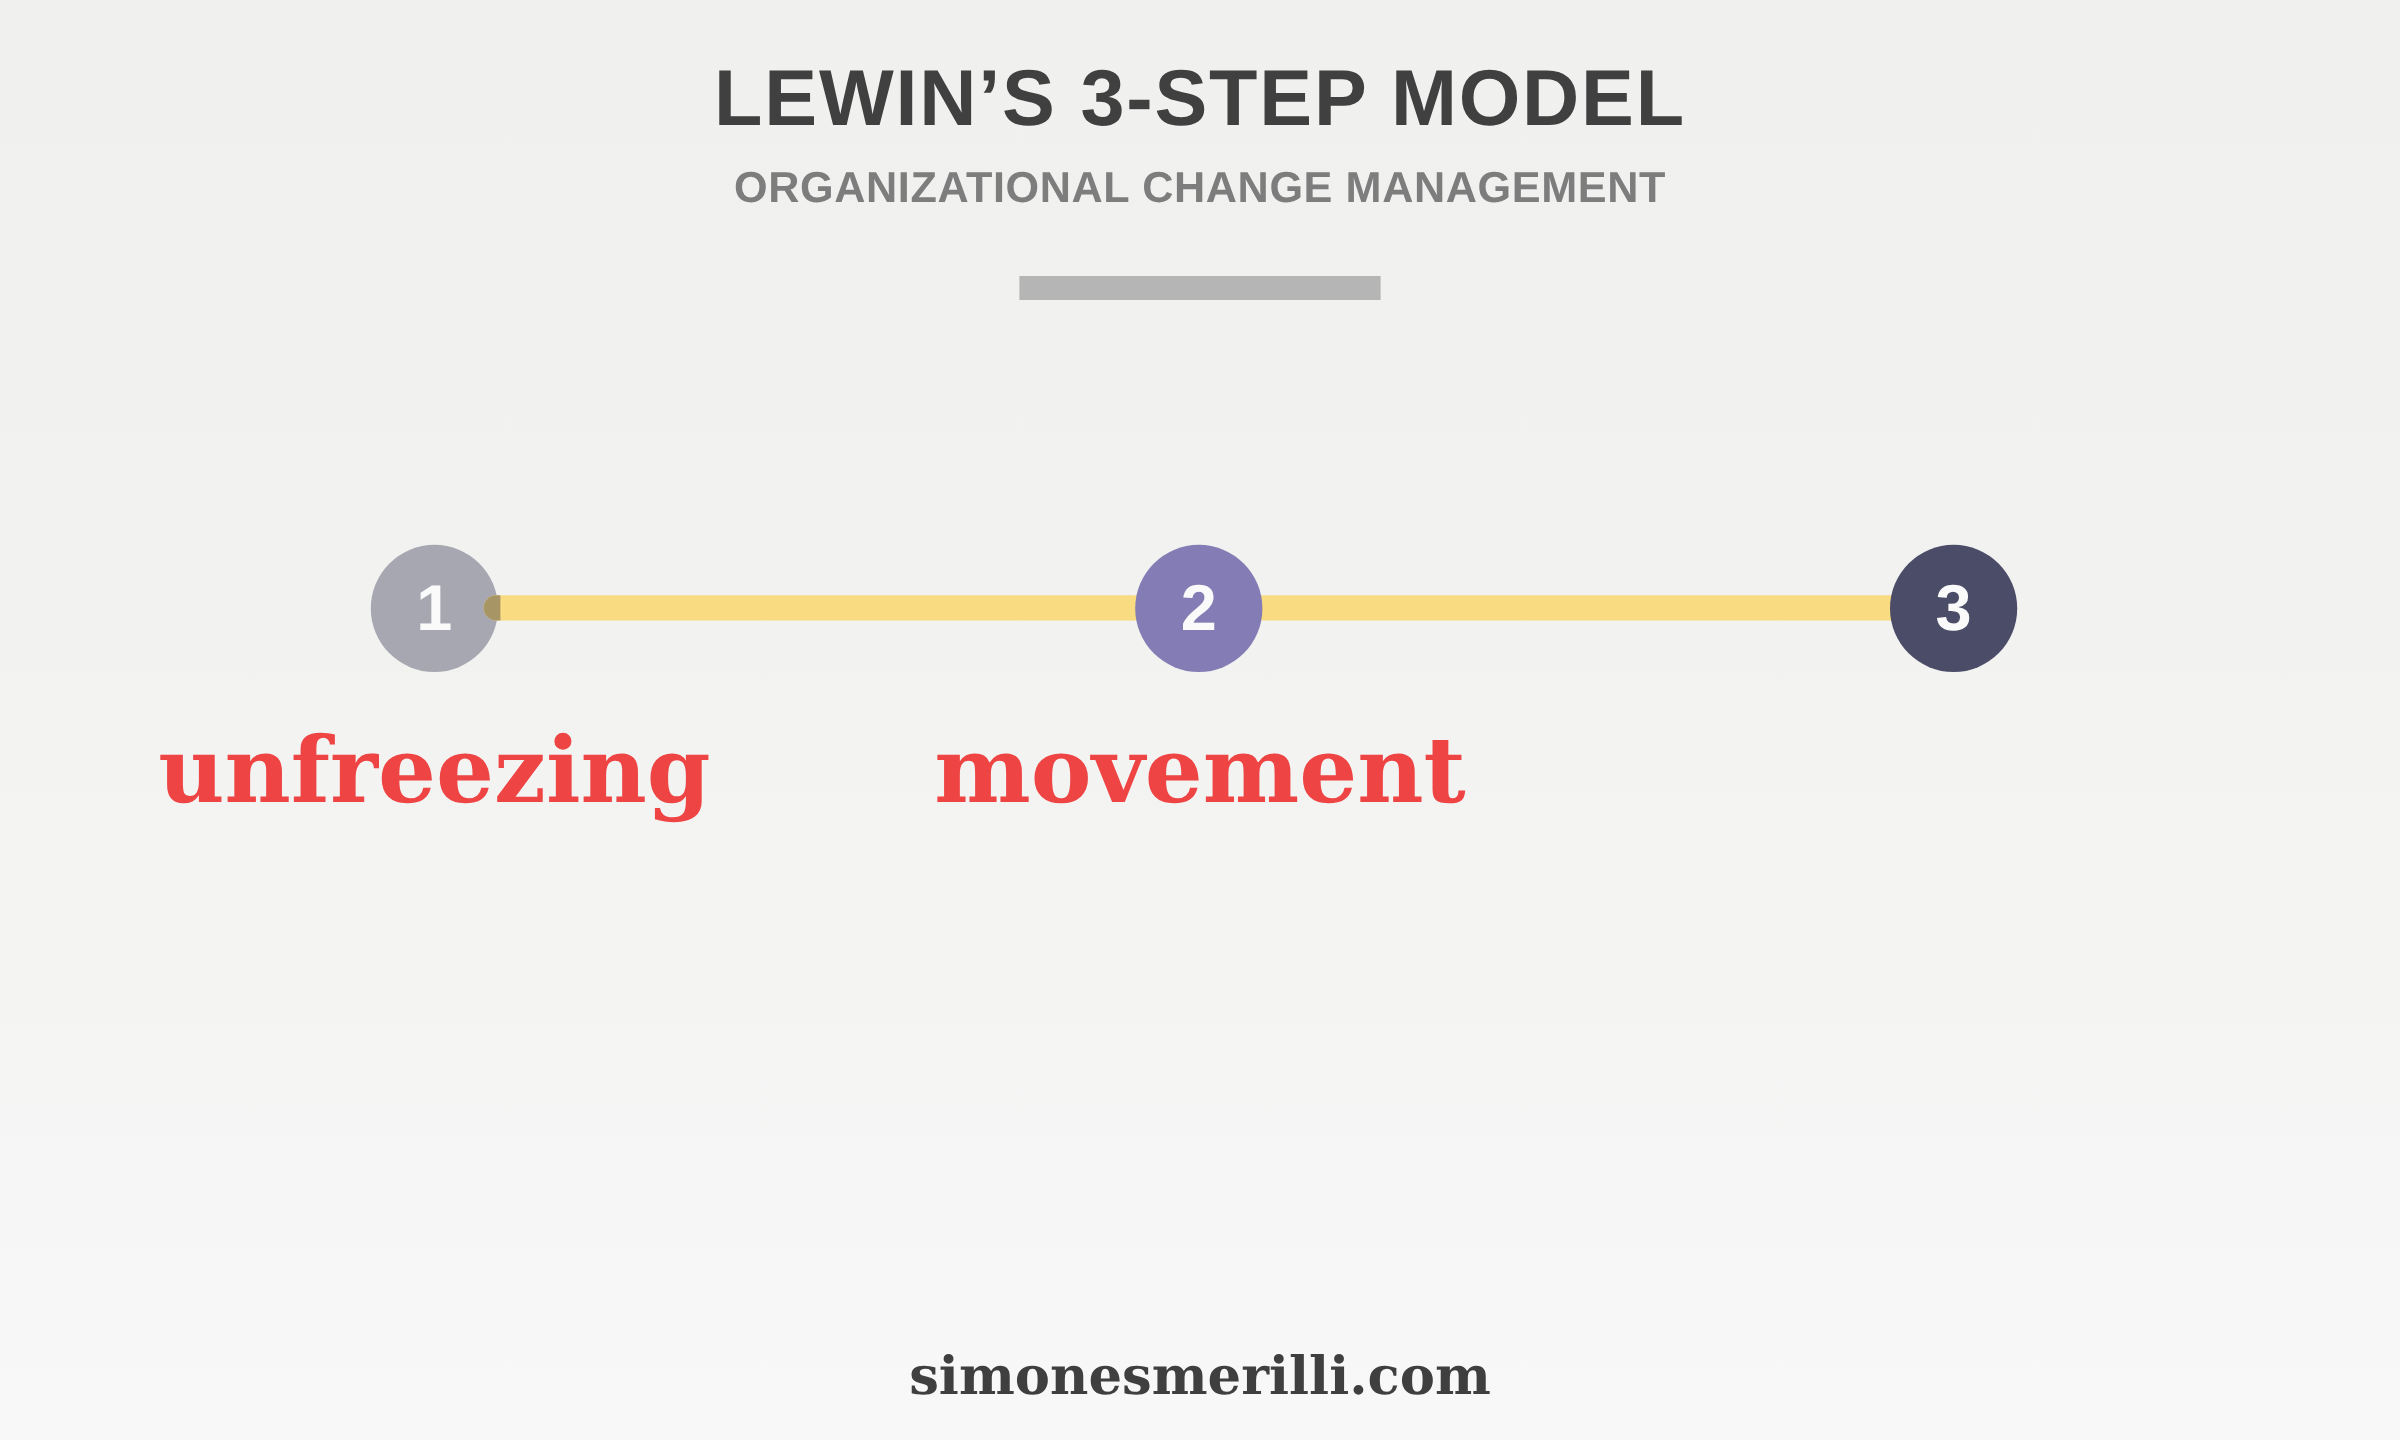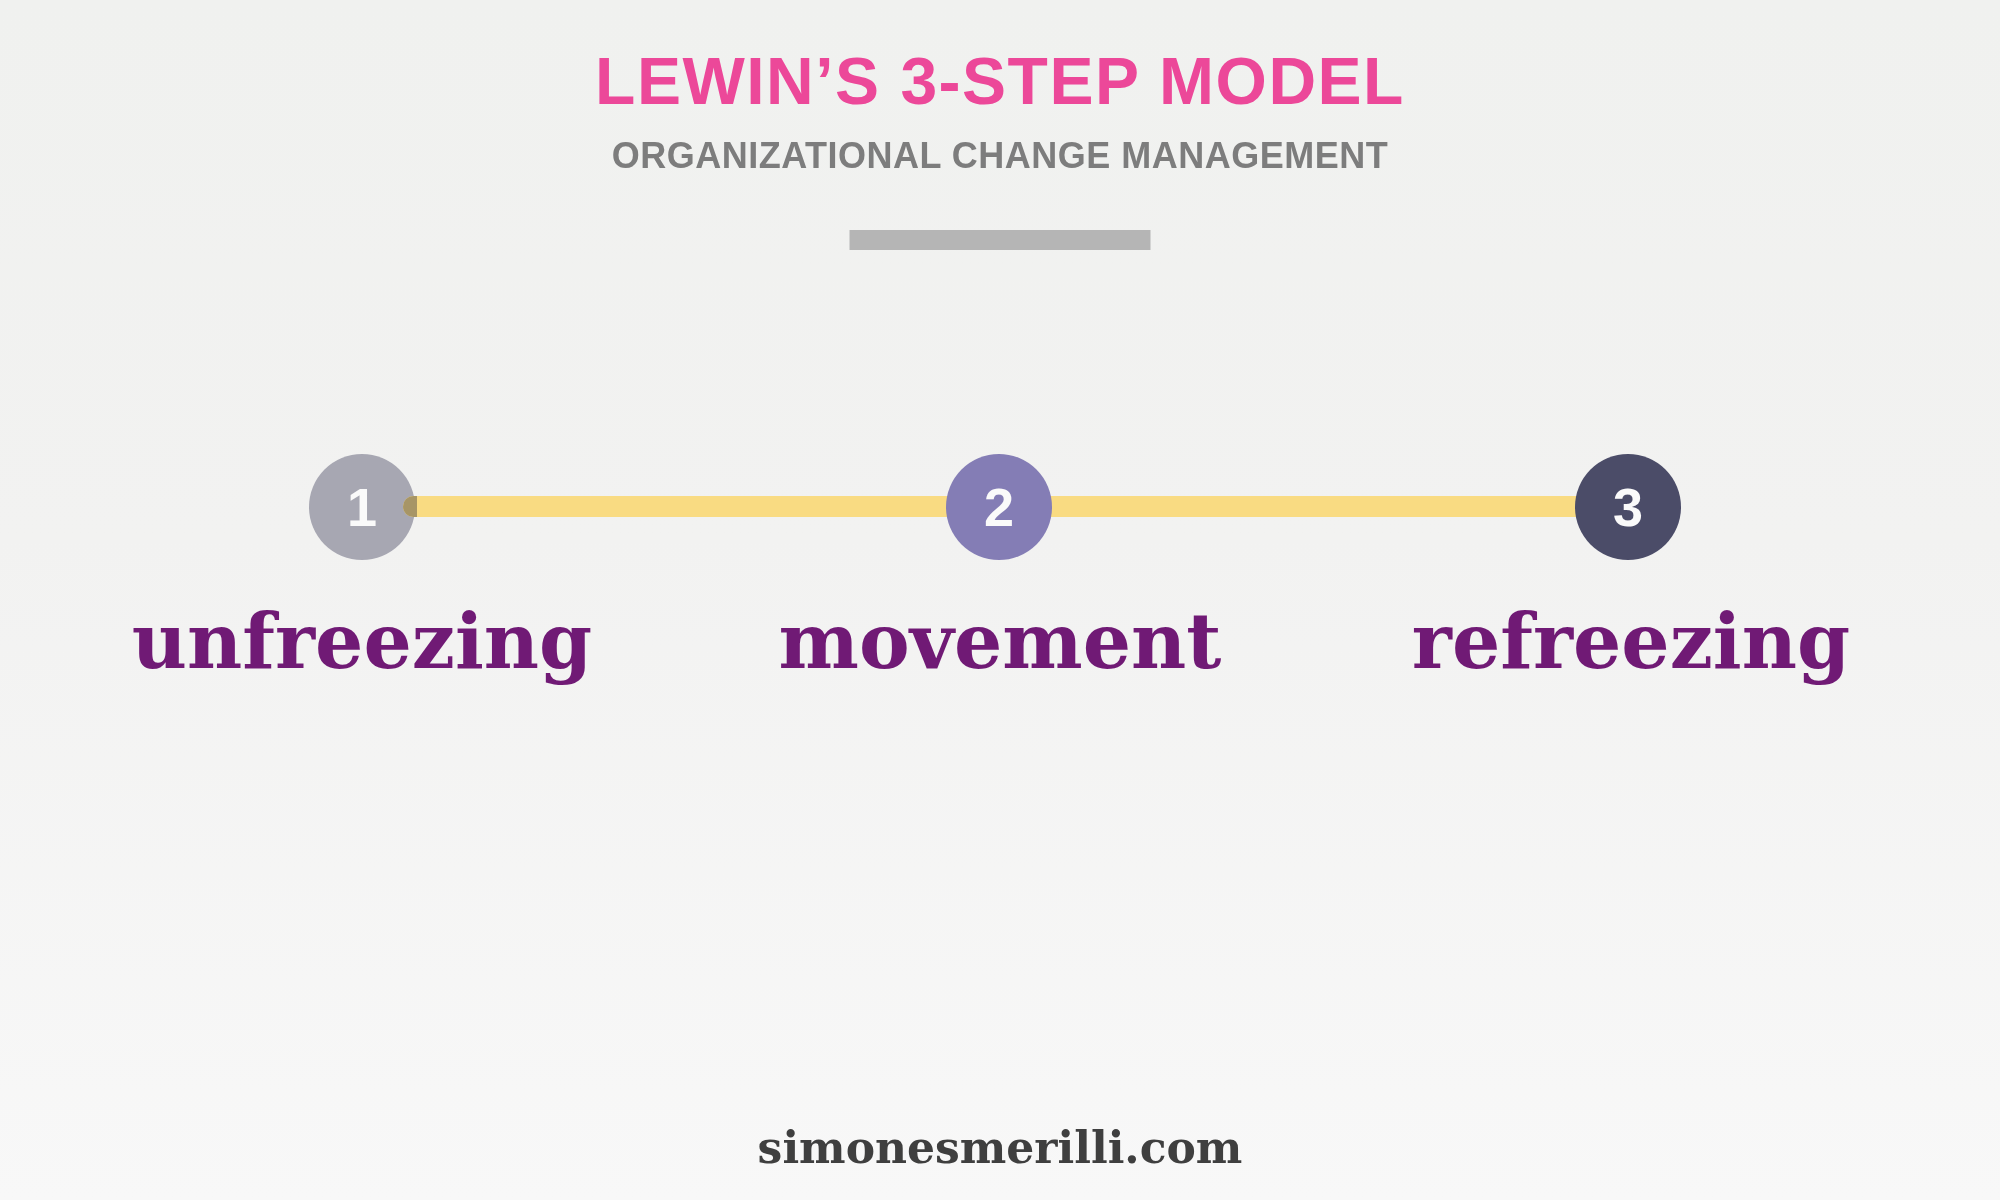--- a/index.html
+++ b/index.html
@@ -25,21 +25,21 @@
   .title {
     position: absolute;
     top: 48px;
     left: 0;
     width: 100%;
     margin: 0;
     font-size: 66px;
     line-height: 1;
     font-weight: bold;
     letter-spacing: 1.5px;
-    color: #ec4899;
+    color: #404040;
     font-family: "Liberation Sans", sans-serif;
   }
   .subtitle {
     position: absolute;
     top: 138px;
     left: 0;
     width: 100%;
     margin: 0;
     font-size: 36px;
     line-height: 1;
@@ -105,21 +105,21 @@
 
   .step-label {
     position: absolute;
     top: 604px;
     transform: translateX(-50%);
     margin: 0;
     font-family: "DejaVu Serif", "Liberation Serif", serif;
     font-weight: bold;
     font-size: 76px;
     line-height: 1;
-    color: #701a75;
+    color: #ef4444;
     white-space: nowrap;
   }
   .step-label.l1 { left: 362px; }
   .step-label.l2 { left: 1000px; text-align: right; }
   .step-label.l3 { left: 1631px; }
 
   .footer {
     position: absolute;
     top: 1126px;
     left: 0;
@@ -150,16 +150,15 @@
   <div class="connector-cap"></div>
   <div class="circle step2">
     <span>2</span>
   </div>
   <div class="circle step3">
     <span>3</span>
   </div>
 
   <p class="step-label l1">unfreezing</p>
   <p class="step-label l2">movement</p>
-  <p class="step-label l3">refreezing</p>
 </div>
 
 <p class="footer">simonesmerilli.com</p>
 
 </body></html>

